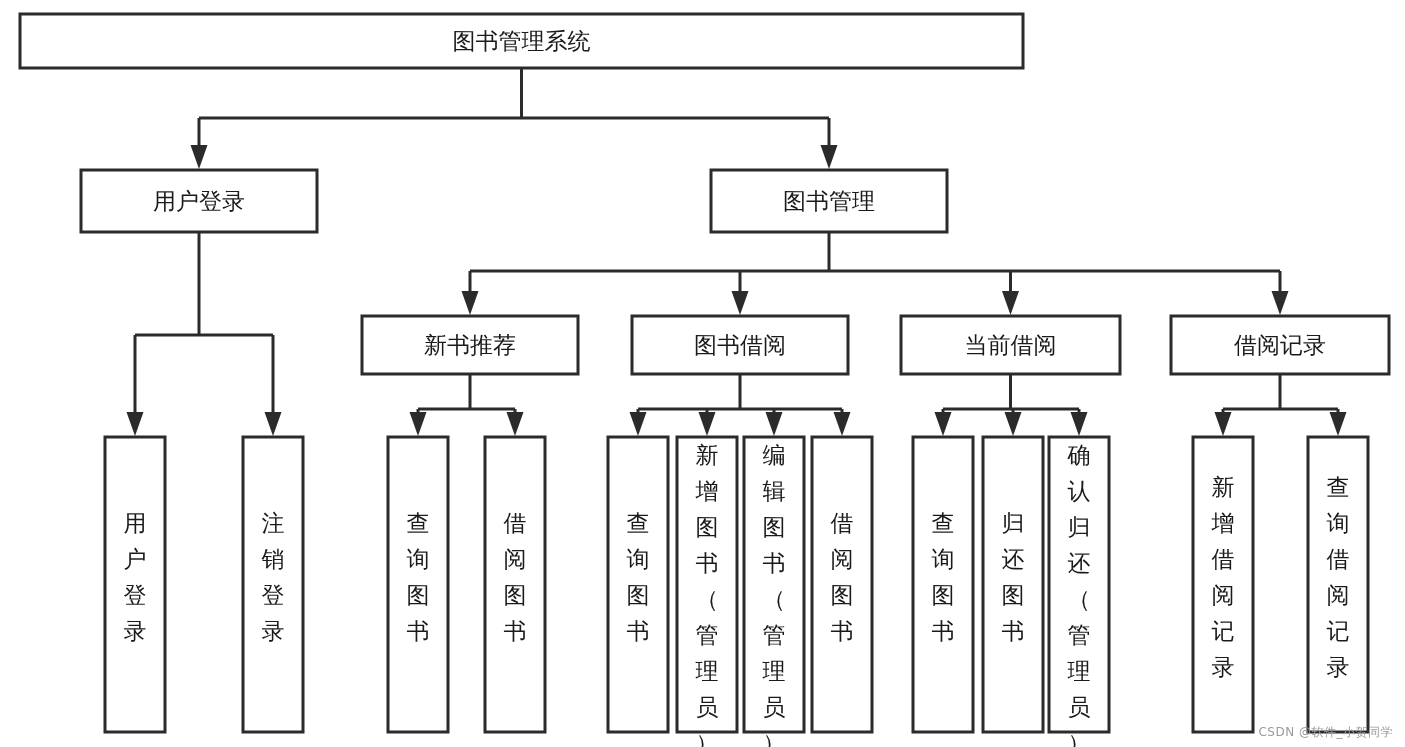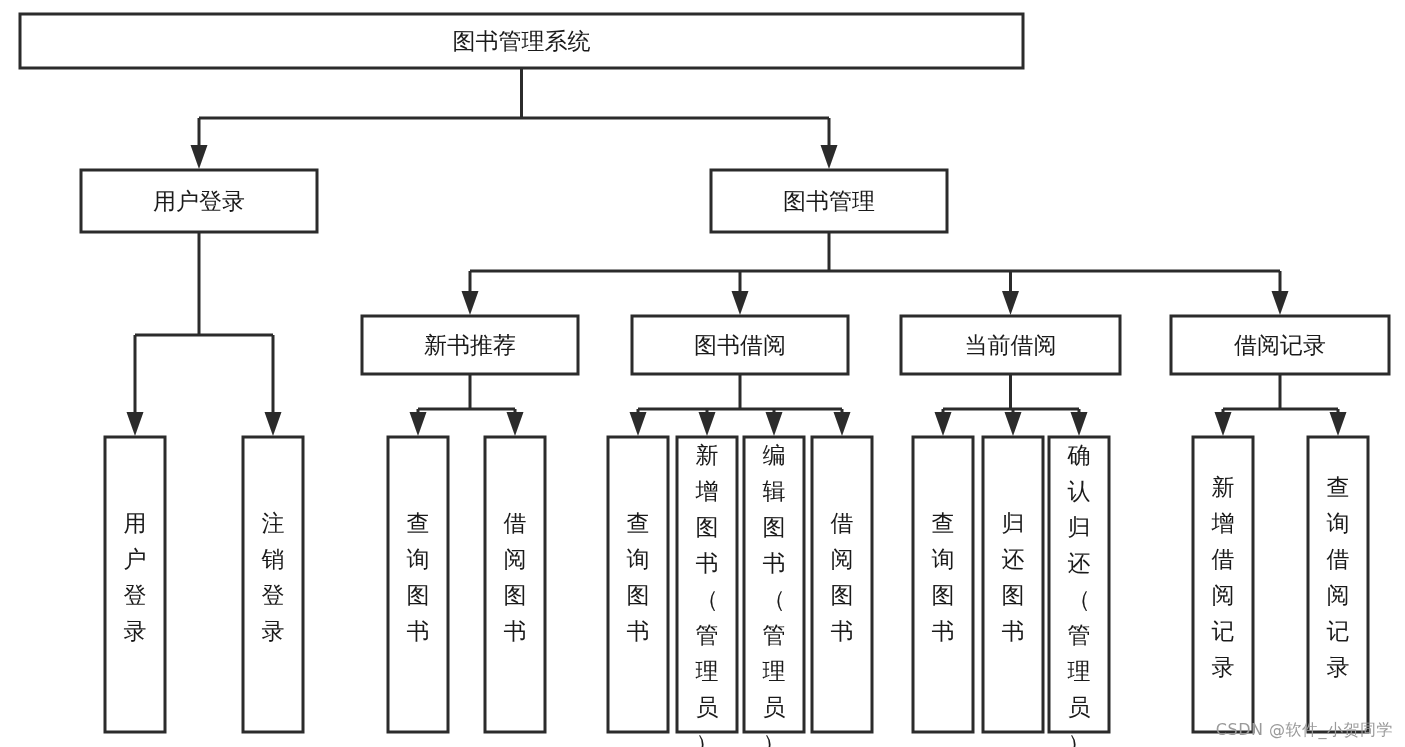--- a/index.html
+++ b/index.html
@@ -16,21 +16,21 @@
     font-family:"DejaVu Sans","Liberation Sans",sans-serif;
     font-size:23px;fill:#1a1a1a;dominant-baseline:middle;text-anchor:middle;
   }
   .node-label-vert{
     font-family:"DejaVu Sans","Liberation Sans",sans-serif;
     font-size:23px;fill:#1a1a1a;text-anchor:middle;
   }
   .watermark{
     position:absolute;right:12px;bottom:6px;
     font-family:"DejaVu Sans","Liberation Sans",sans-serif;
-    font-size:16px;color:#9a9a9a;letter-spacing:.5px;white-space:nowrap;
+    font-size:12px;color:#9a9a9a;letter-spacing:.5px;white-space:nowrap;
   }
 </style>
 </head>
 <body>
 
 <div id="diagram-root">
   <svg id="chart-svg" viewBox="0 0 1405 747">
     <g id="edges-layer">
         <line x1="521.5" y1="68" x2="521.5" y2="118" class="conn"></line>
         <line x1="199" y1="118" x2="829" y2="118" class="conn"></line>

